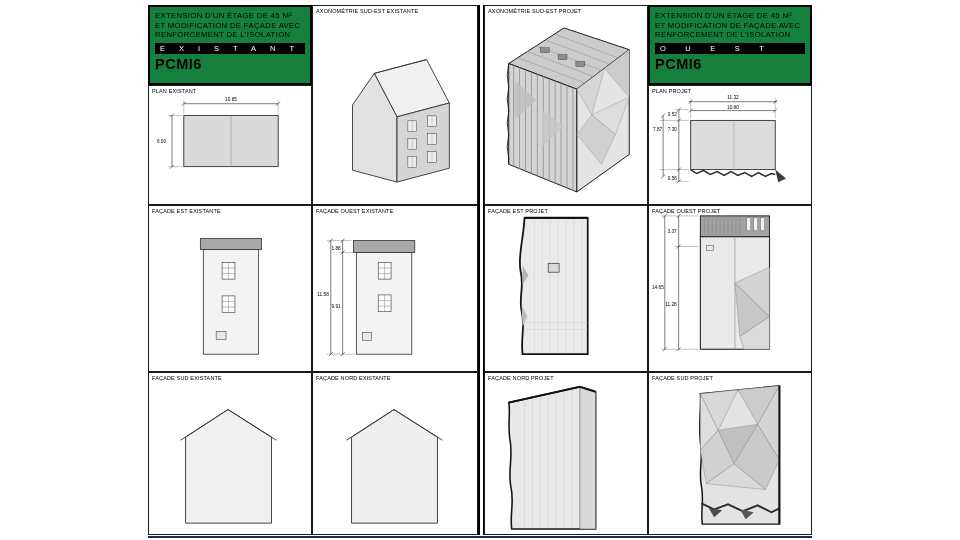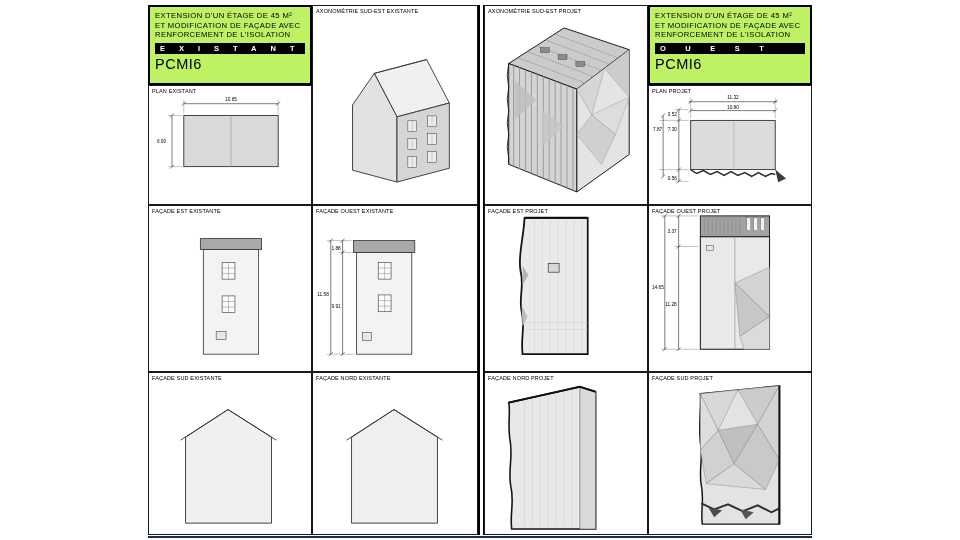--- a/index.html
+++ b/index.html
@@ -3,26 +3,26 @@
 <meta charset="utf-8">
 <style>
   *{margin:0;padding:0;box-sizing:border-box}
   html,body{background:#fff}
   body{font-family:"Liberation Sans", sans-serif;color:#000}
   .stage{position:relative;width:960px;height:540px;background:#fff;overflow:hidden}
   .panel{position:absolute;border:1px solid #1a1a1a;background:#fff}
   .panel svg{position:absolute;left:0;top:0;width:100%;height:100%}
   .ptitle{position:absolute;top:2px;left:3px;font-size:5.5px;letter-spacing:.15px;white-space:nowrap;z-index:2}
   .panel svg text{font-size:4.8px;fill:#000;font-family:"Liberation Sans", sans-serif}
-  .tblock{position:absolute;border:2px solid #000;background:#bef264;padding:4px 5px;overflow:hidden}
+  .tblock{position:absolute;border:2px solid #000;background:#15803d;padding:4px 5px;overflow:hidden}
   .tb-line{font-size:7.7px;letter-spacing:.35px;line-height:9.6px;white-space:nowrap}
-  .banner{background:#000;color:#fff;height:11px;line-height:11px;font-size:7.5px;font-weight:700;margin:3px 0 2px;padding-left:5px;white-space:nowrap;overflow:hidden}
+  .banner{background:#000;color:#fff;height:11px;line-height:11px;font-size:7.5px;font-weight:400;margin:3px 0 2px;padding-left:5px;white-space:nowrap;overflow:hidden}
   .banner.exist{letter-spacing:14px}
   .banner.proj{letter-spacing:19.5px}
-  .code{font-size:14.5px;font-weight:400;letter-spacing:.5px}
+  .code{font-size:14.5px;font-weight:700;letter-spacing:.5px}
   .divider{position:absolute;background:#fff;border-left:2px solid #000;border-right:2px solid #000}
   .bottom-rule{position:absolute;background:#1c2d5e}
 </style>
 </head>
 <body>
 
 <div class="stage">
 
   <div class="tblock" style="left:148px;top:5px;width:164px;height:80px">
     <div class="tb-line">EXTENSION D'UN ÉTAGE DE 45 M²</div>

